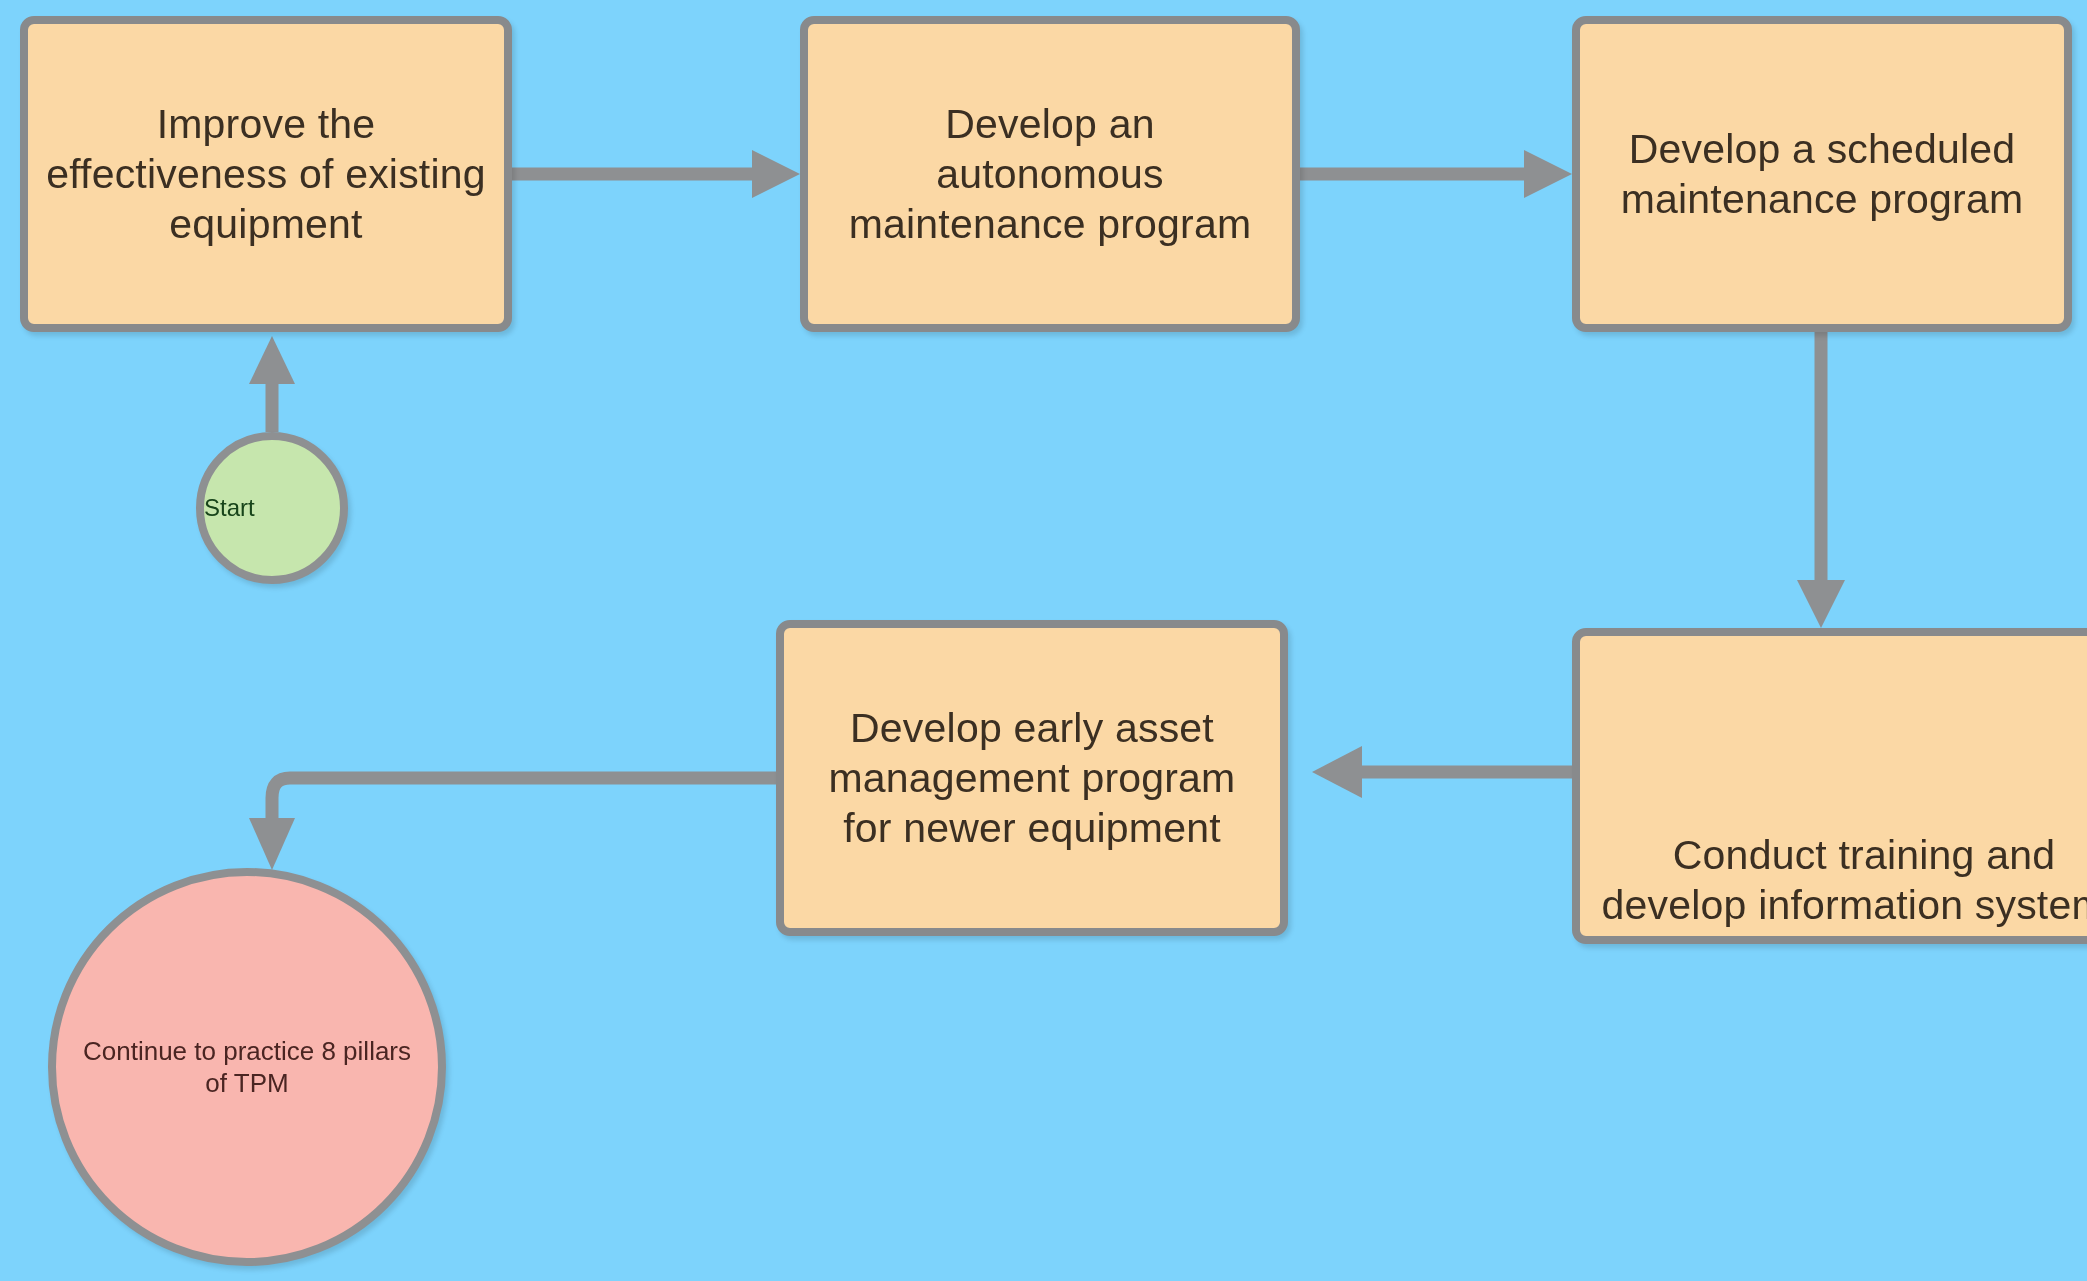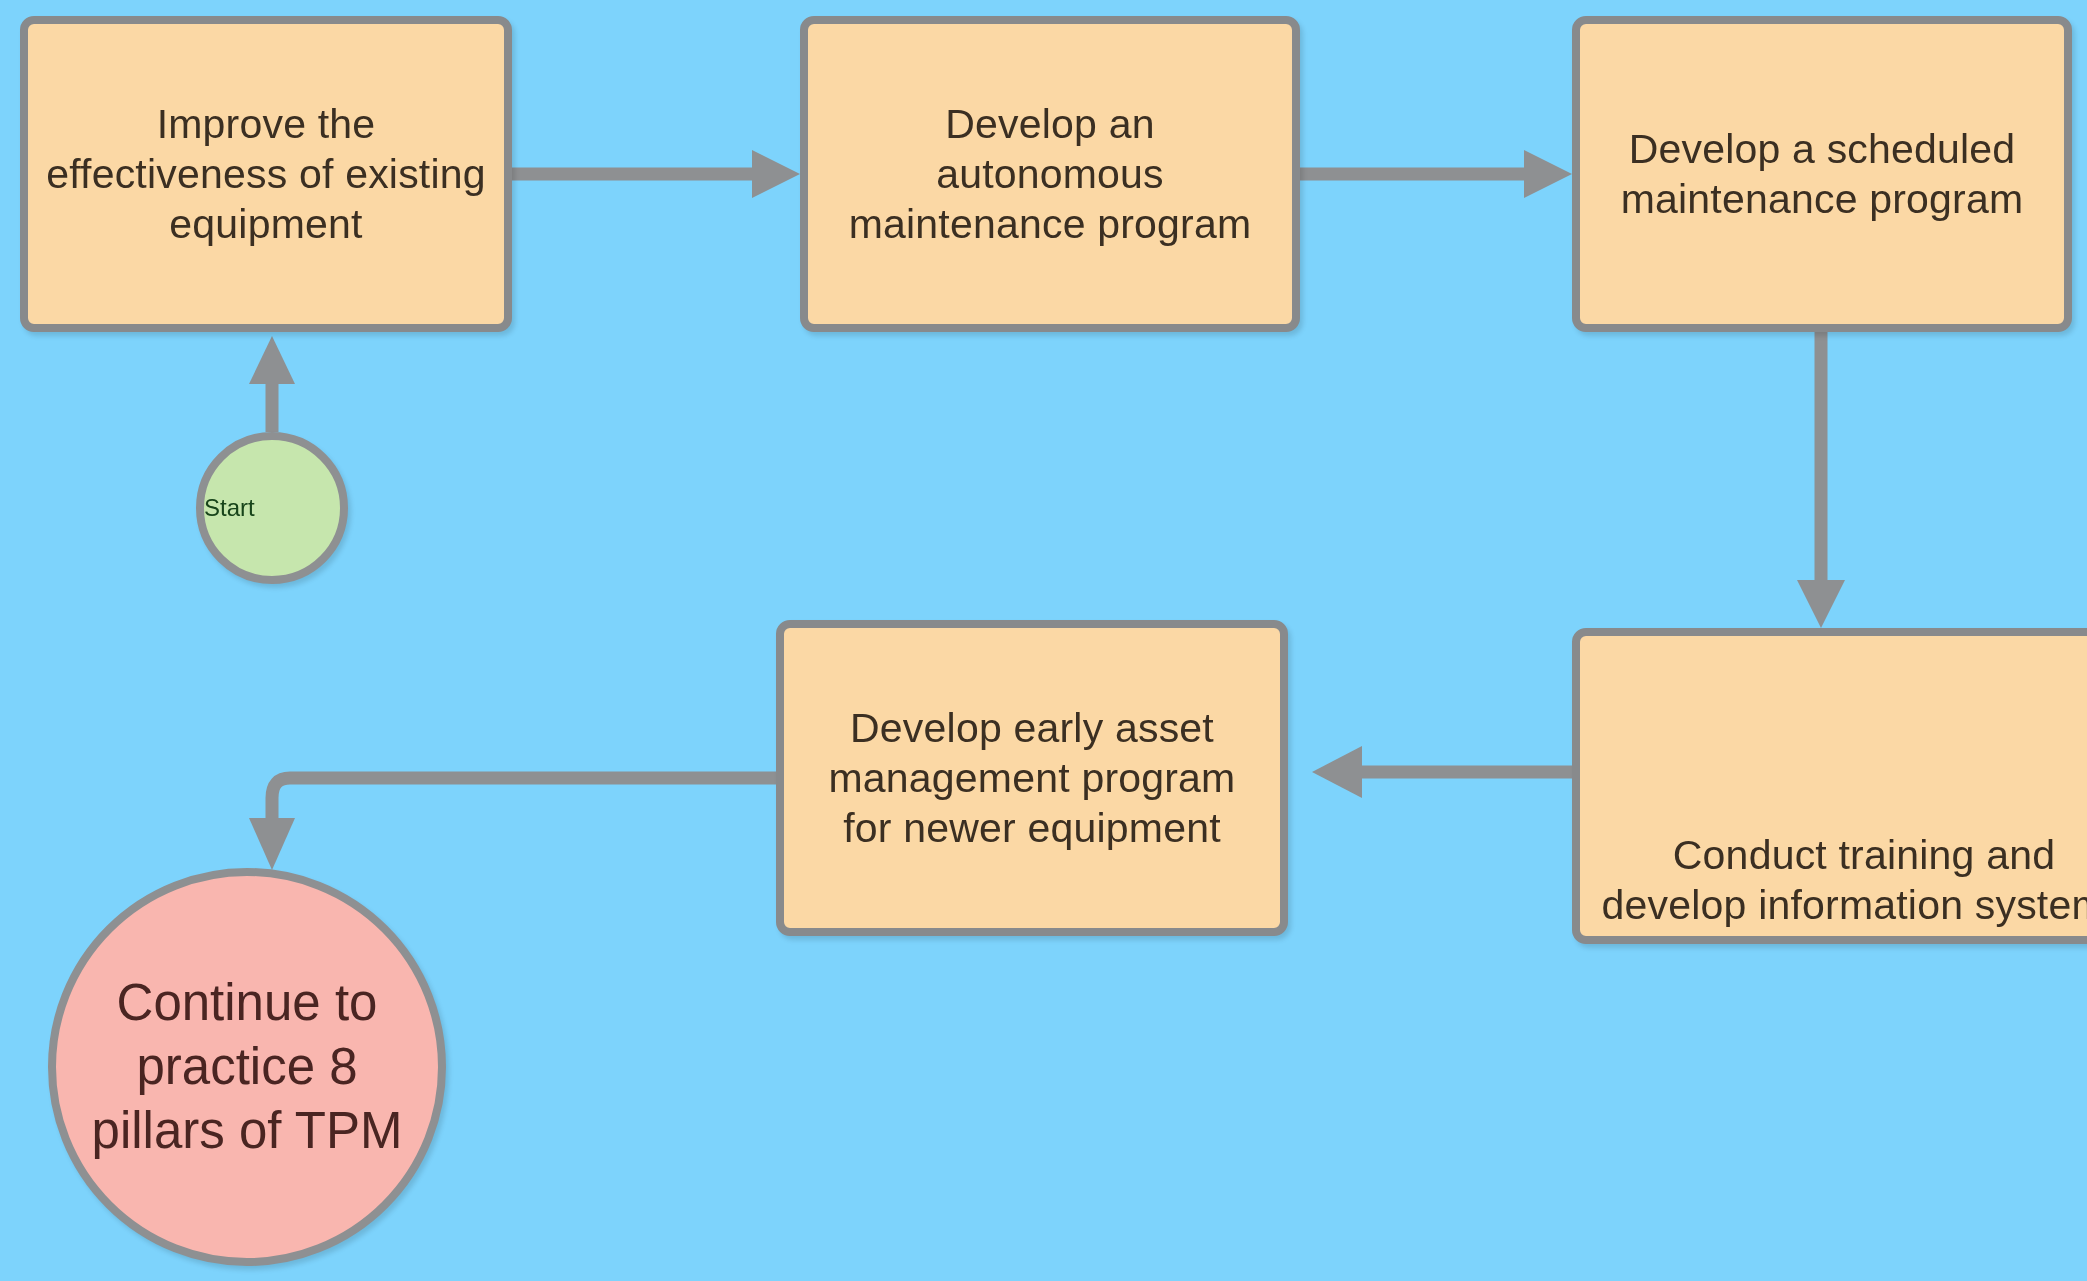--- a/index.html
+++ b/index.html
@@ -49,21 +49,21 @@
   }
   #start-node {
     background: #C6E6AD;
     color: #17441a;
     font-size: 24px;
     line-height: 1.2;
   }
   #end-node {
     background: #F9B6AF;
     color: #4a2522;
-    font-size: 51px;
+    font-size: 26px;
     line-height: 1.25;
     padding: 0 26px;
   }
   .edge-svg {
     position: absolute;
     left: 0;
     top: 0;
     width: 2087px;
     height: 1281px;
     pointer-events: none;

